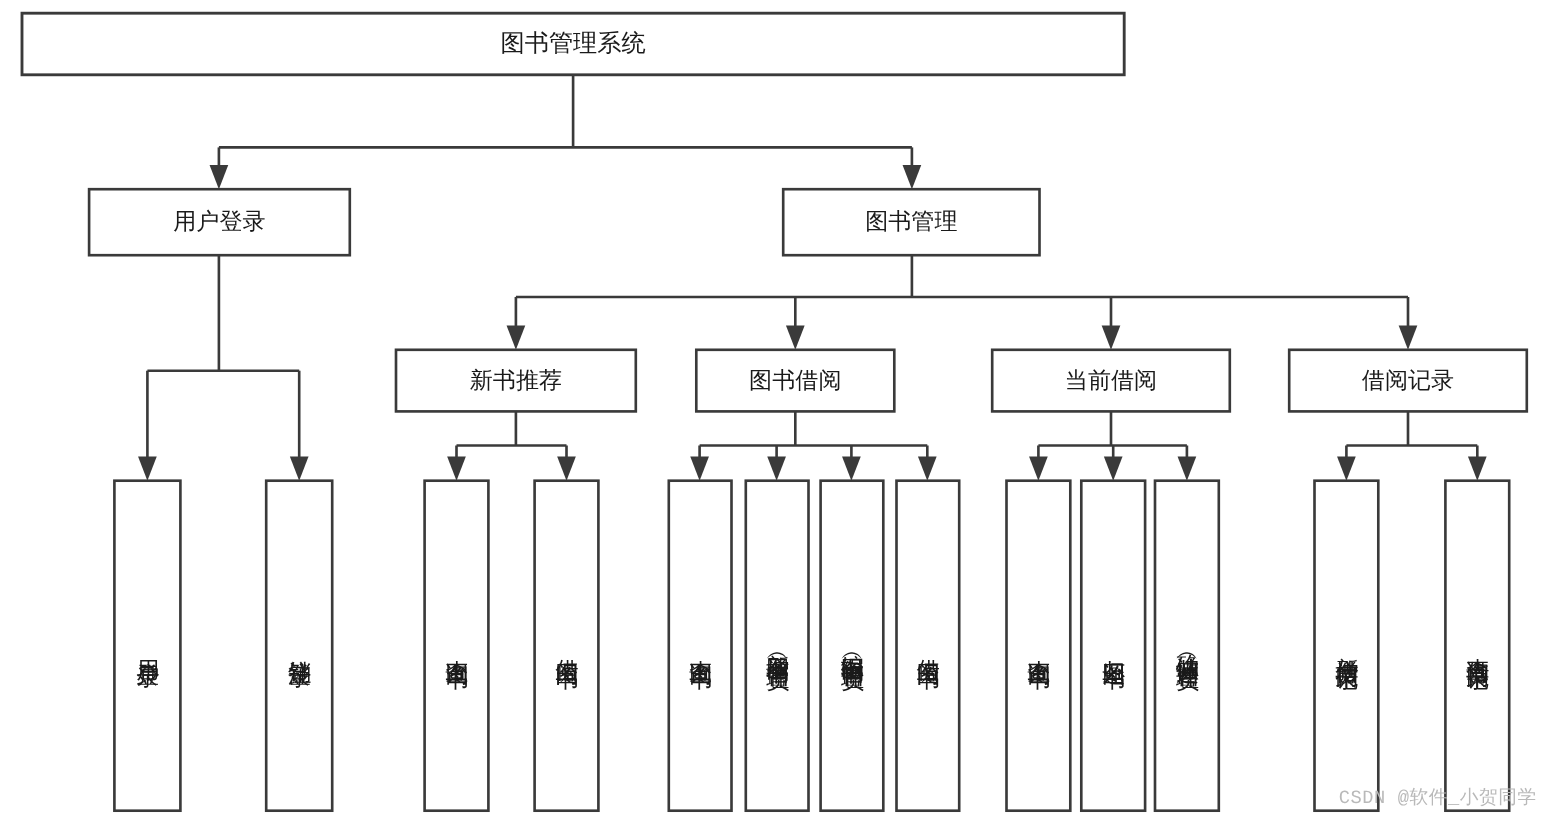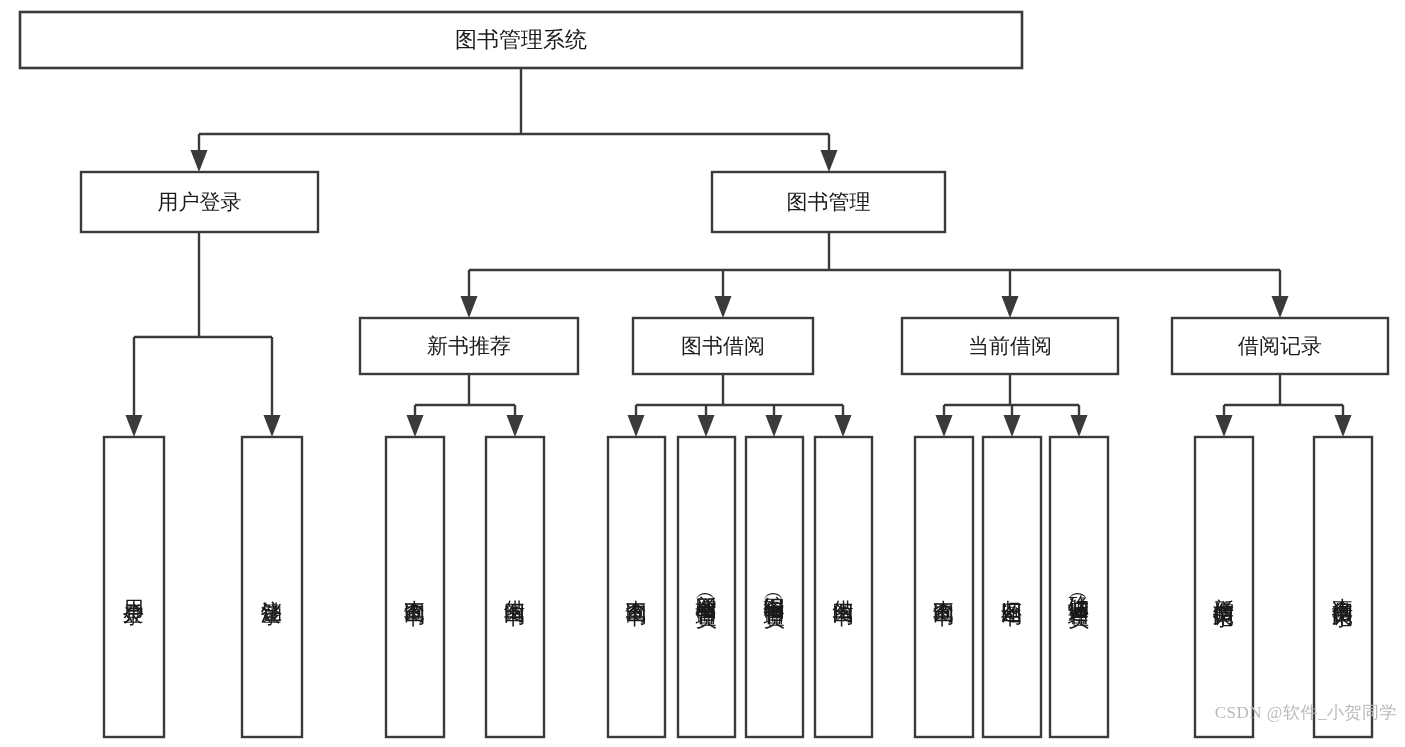--- a/index.html
+++ b/index.html
@@ -69,22 +69,22 @@
     line-height: 1.0;
     color: #1a1a1a;
     letter-spacing: 2px;
     white-space: nowrap;
     text-align: center;
     pointer-events: none;
   }
   .watermark {
     position: absolute;
     right: 8px;
-    bottom: 20px;
-    font-family: Liberation Serif, serif;
+    bottom: 8px;
+    font-family: Liberation Mono, monospace;
     font-size: 17px;
     color: #b9b9b9;
     white-space: nowrap;
     letter-spacing: 0.5px;
   }
 </style>
 </head>
 <body>
 
 <div id="diagram-root">

